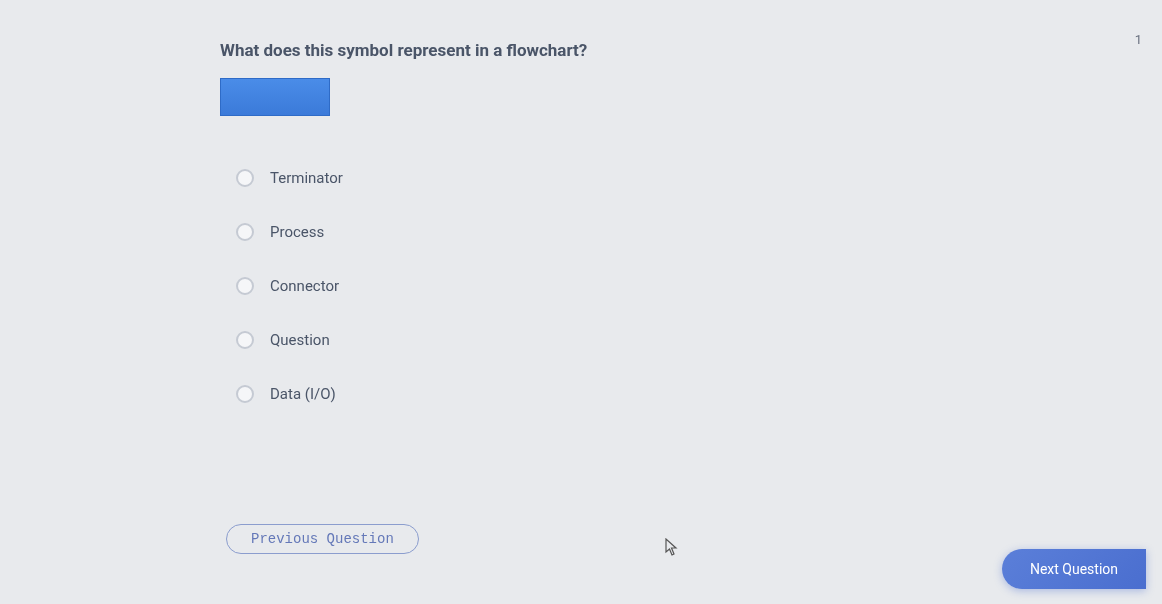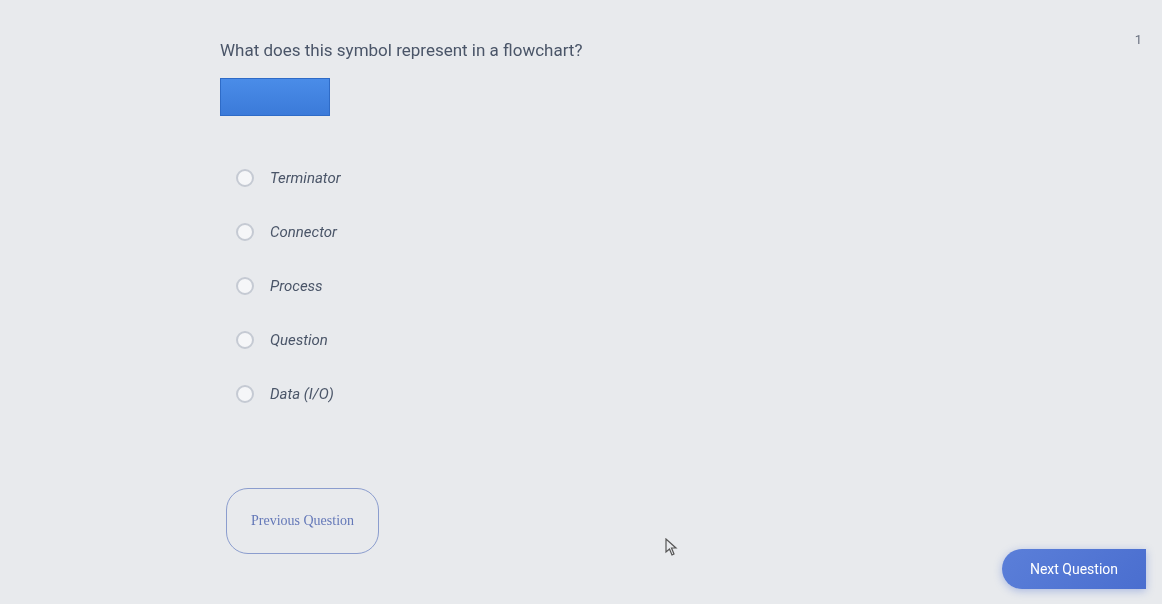--- a/index.html
+++ b/index.html
@@ -15,35 +15,34 @@
       position: relative;
       overflow: hidden;
     }
     .question-container {
       padding: 40px 0 0 220px;
     }
     .question-text {
       font-size: 17px;
       color: #4a5568;
       margin-bottom: 18px;
-      font-weight: 400;
+      font-weight: 700;
     }
     .symbol-image {
       width: 110px;
       height: 38px;
       background: linear-gradient(to bottom, #4a8ce8, #3b7ad9);
       border: 1px solid #2e6bc7;
       margin-bottom: 45px;
     }
     .options-list {
       display: flex;
       flex-direction: column;
       gap: 20px;
       padding-left: 16px;
-      font-style: italic;
     }
     .option-item {
       display: flex;
       align-items: center;
       gap: 16px;
       padding: 8px 0;
       cursor: pointer;
     }
     .radio-circle {
       width: 18px;
@@ -61,28 +60,28 @@
       position: absolute;
       bottom: 50px;
       left: 0;
       right: 0;
       padding: 0 40px 0 226px;
       display: flex;
       justify-content: space-between;
       align-items: center;
     }
     .prev-button {
-      padding: 24px 24px;
+      padding: 6px 24px;
       border: 1.5px solid #8b9dce;
       border-radius: 22px;
       background: transparent;
       color: #6478b8;
       font-size: 14px;
       cursor: pointer;
-      font-family: Liberation Serif, serif;
+      font-family: Liberation Mono, monospace;
     }
     .next-button {
       position: absolute;
       right: 16px;
       bottom: -35px;
       padding: 12px 28px;
       border: none;
       border-radius: 22px 0 0 22px;
       background: linear-gradient(135deg, #5b7fd9, #4a6ecf);
       color: #ffffff;
@@ -117,25 +116,25 @@
 
   <div class="symbol-image"></div>
 
   <div class="options-list">
     <div class="option-item">
       <div class="radio-circle"></div>
       <span class="option-label">Terminator</span>
     </div>
     <div class="option-item">
       <div class="radio-circle"></div>
-      <span class="option-label">Connector</span>
+      <span class="option-label">Process</span>
     </div>
     <div class="option-item">
       <div class="radio-circle"></div>
-      <span class="option-label">Process</span>
+      <span class="option-label">Connector</span>
     </div>
     <div class="option-item">
       <div class="radio-circle"></div>
       <span class="option-label">Question</span>
     </div>
     <div class="option-item">
       <div class="radio-circle"></div>
       <span class="option-label">Data (I/O)</span>
     </div>
   </div>

